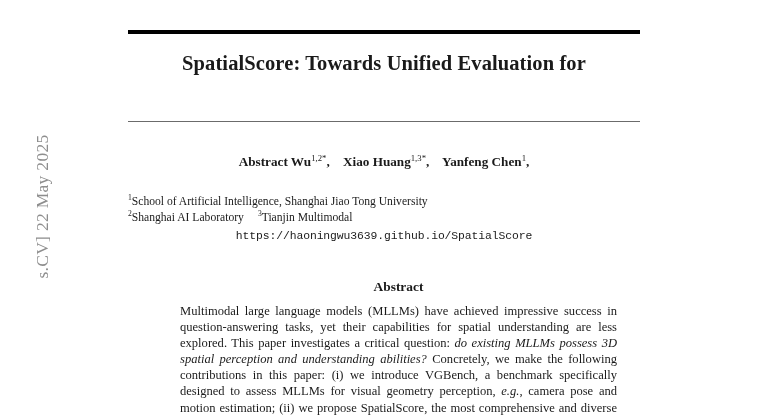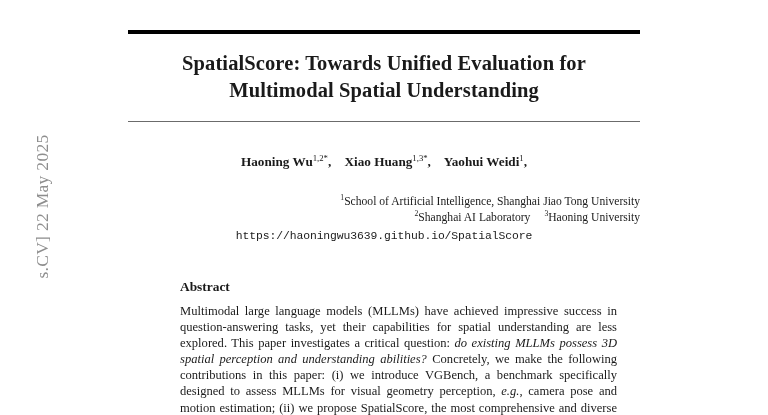--- a/index.html
+++ b/index.html
@@ -89,21 +89,21 @@
     font-weight: normal;
     vertical-align: super;
     line-height: 0;
   }
 
   .affils {
     position: absolute;
     left: 128px;
     top: 194px;
     width: 512px;
-    text-align: right;
+    text-align: left;
     font-size: 11.6px;
     line-height: 15.5px;
   }
   .affils .arow { display: block; }
   .affils .gap { display: inline-block; width: 14px; }
 
   .url {
     position: absolute;
     left: 128px;
     top: 230px;
@@ -112,21 +112,21 @@
     font-family: Liberation Mono, monospace;
     font-size: 11.4px;
     letter-spacing: -0.1px;
   }
 
   .abstract-head {
     position: absolute;
     left: 180px;
     top: 279px;
     width: 437px;
-    text-align: left;
+    text-align: center;
     font-size: 13.4px;
     font-weight: bold;
   }
 
   .abstract-body {
     position: absolute;
     left: 180px;
     top: 303px;
     width: 437px;
     font-size: 12.55px;
@@ -144,39 +144,38 @@
 <body>
 
 <div class="arxiv-stamp">s.CV]  22 May 2025</div>
 
 <div class="page">
 
   <div class="rule-thick"></div>
 
   <div class="title">
     <span class="line">SpatialScore: Towards Unified Evaluation for</span>
-    <span class="line">Multimodal Spatial Understanding</span>
   </div>
 
   <div class="rule-thin"></div>
 
   <div class="authors">
     <span class="arow">
-      <span>Haoning Wu</span><sup>1,2*</sup>,<span class="gap"></span>
+      <span>Abstract Wu</span><sup>1,2*</sup>,<span class="gap"></span>
       <span>Xiao Huang</span><sup>1,3*</sup>,<span class="gap"></span>
-      <span>Yaohui Weidi</span><sup>1</sup>,
+      <span>Yanfeng Chen</span><sup>1</sup>,
     </span>
   </div>
 
   <div class="affils">
     <span class="arow">
       <sup>1</sup><span>School of Artificial Intelligence, Shanghai Jiao Tong University</span>
     </span>
     <span class="arow">
-      <sup>2</sup><span>Shanghai AI Laboratory</span><span class="gap"></span><sup>3</sup><span>Haoning University</span>
+      <sup>2</sup><span>Shanghai AI Laboratory</span><span class="gap"></span><sup>3</sup><span>Tianjin Multimodal</span>
     </span>
   </div>
 
   <div class="url">https://haoningwu3639.github.io/SpatialScore</div>
 
   <div class="abstract-head">Abstract</div>
 
   <div class="abstract-body">
     <p>
       <span>Multimodal large language models (MLLMs) have achieved impressive success in question-answering tasks, yet their capabilities for spatial understanding are less explored. This paper investigates a critical question: </span><span class="it">do existing MLLMs possess 3D spatial perception and understanding abilities?</span><span> Concretely, we make the following contributions in this paper: (i) we introduce </span><span class="bd">VGBench</span><span>, a benchmark specifically designed to assess MLLMs for visual geometry perception, </span><span class="it">e.g.</span><span>, camera pose and motion estimation; (ii) we propose </span><span class="bd">SpatialScore</span><span>, the most comprehensive and diverse multimodal spatial understanding benchmark to date, integrating VGBench</span>

